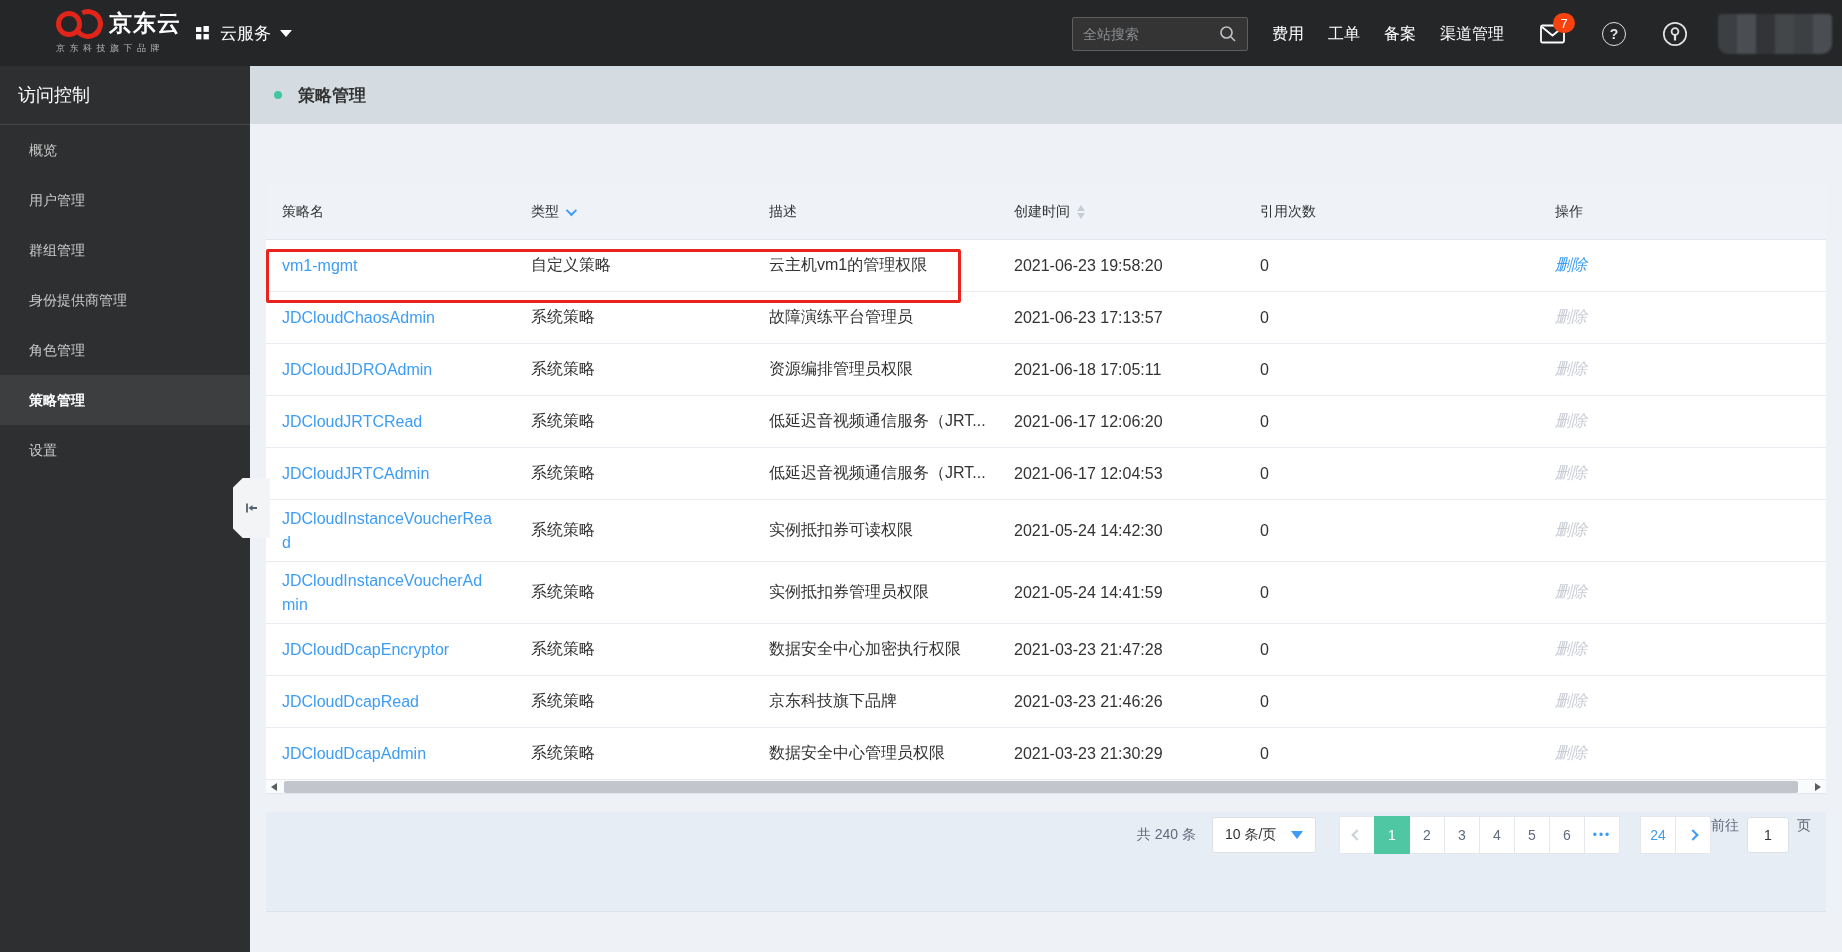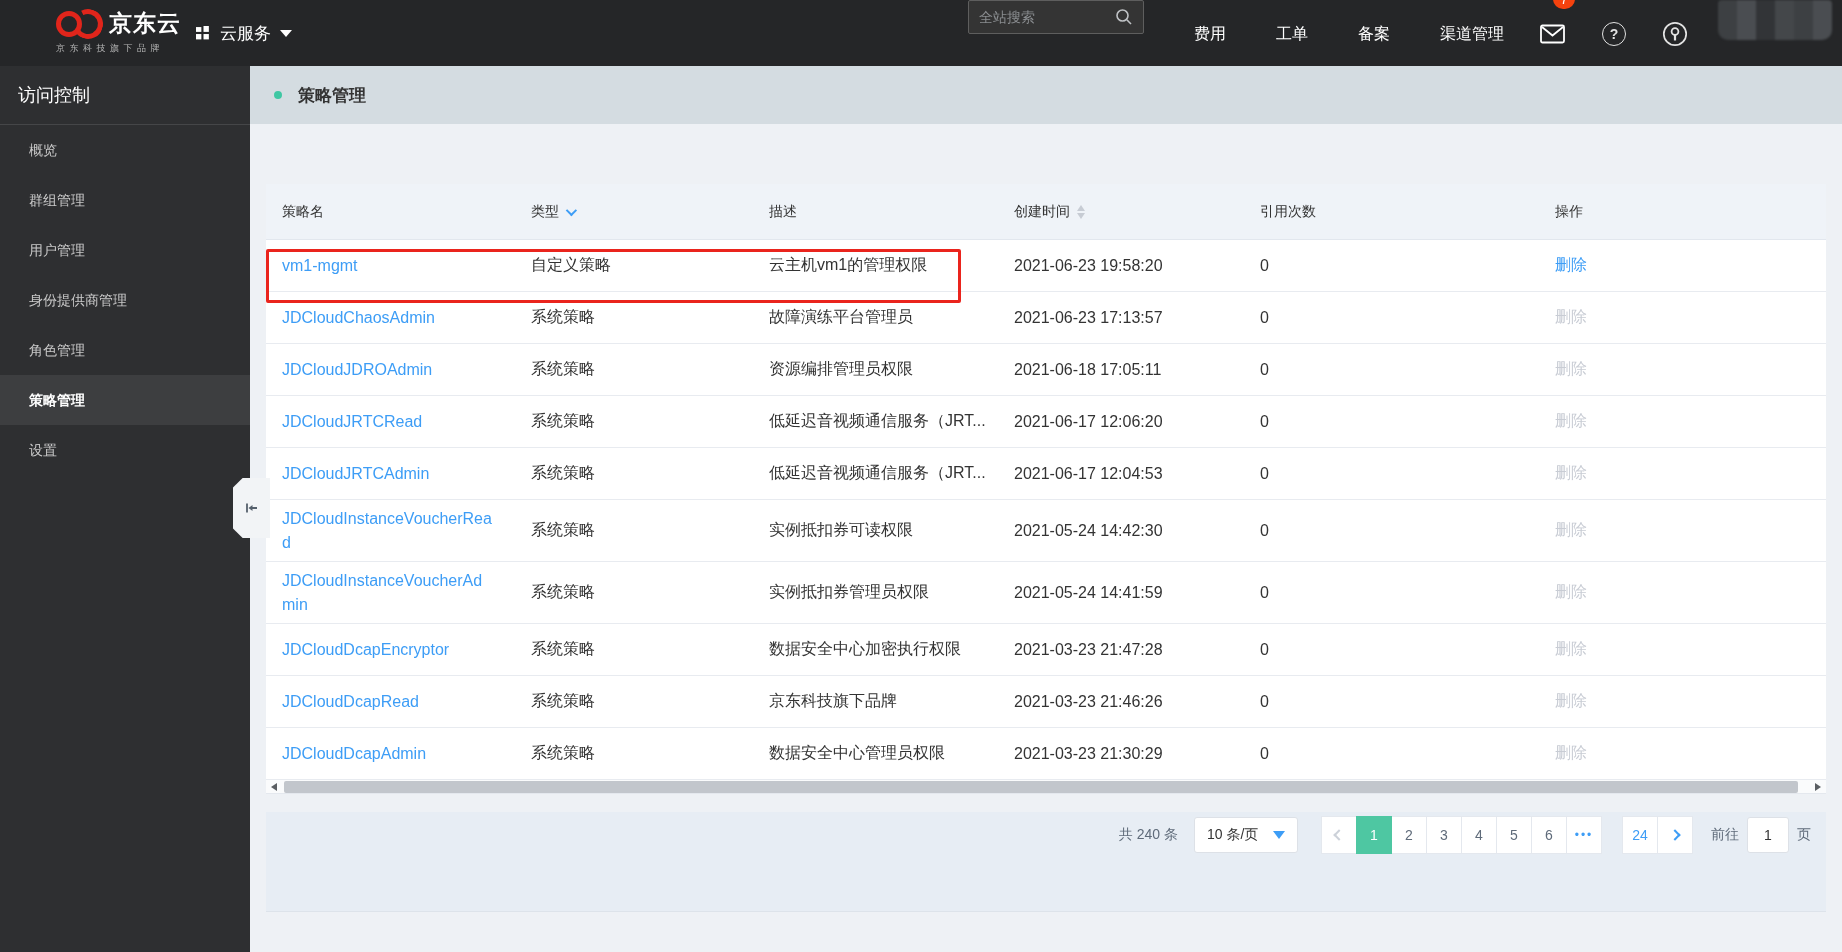--- a/index.html
+++ b/index.html
@@ -13,26 +13,26 @@
   .brand-row { display:flex; align-items:center; gap:7px; }
   .logo-rings { position:relative; width:46px; height:30px; }
   .ring { position:absolute; border:5px solid #e1251b; border-radius:50%; }
   .ring.r1 { width:26px; height:26px; left:0; top:2px; }
   .ring.r2 { width:30px; height:30px; left:17px; top:0; transform:rotate(18deg); border-left-color:transparent; }
   .brand-name { color:#fff; font-size:23px; font-weight:bold; letter-spacing:1px; }
   .brand-sub { margin-top:3px; color:#b5b5b5; font-size:9px; letter-spacing:4.5px; white-space:nowrap; }
   .switcher { position:absolute; left:196px; top:0; height:66px; display:flex; align-items:center; gap:9px; cursor:pointer; }
   .switcher-label { color:#fff; font-size:17px; }
   .caret-down-w { width:0; height:0; border-left:6px solid transparent; border-right:6px solid transparent; border-top:7px solid #fff; }
-  .topbar-right { position:absolute; right:10px; top:0; height:68px; display:flex; }
+  .topbar-right { position:absolute; right:10px; top:0; height:68px; display:flex; align-items:center; }
   .gsearch { width:176px; height:34px; background:#343434; border:1px solid #5e5e5e; border-radius:2px; display:flex; align-items:center; padding:0 10px; }
   .gsearch input { flex:1; background:transparent; border:none; outline:none; color:#cfcfcf; font-size:14px; font-family:inherit; width:120px; }
   .gsearch input::placeholder { color:#8a8d90; }
   .top-nav { display:flex; align-items:center; }
-  .top-link { color:#fff; font-size:16px; margin-left:50px; text-decoration:none; cursor:pointer; white-space:nowrap; }
+  .top-link { color:#fff; font-size:16px; margin-left:24px; text-decoration:none; cursor:pointer; white-space:nowrap; }
   .top-ic { margin-left:36px; position:relative; display:flex; align-items:center; cursor:pointer; }
   .badge { position:absolute; top:-11px; left:13px; min-width:22px; height:20px; background:#f5420e; border-radius:10px; color:#fff; font-size:13px; display:flex; align-items:center; justify-content:center; padding:0 5px; }
   .circle-ic { width:24px; height:24px; border:1.6px solid #e3e3e3; border-radius:50%; color:#e3e3e3; display:flex; align-items:center; justify-content:center; font-size:14px; font-weight:bold; }
   .blur-block { margin-left:30px; width:114px; height:40px; border-radius:4px 4px 10px 10px; filter:blur(1px);
     background-image:
       repeating-linear-gradient(90deg,#3d4043 0 19px,#4a4d51 19px 38px,#323437 38px 57px,#44474a 57px 76px),
       repeating-linear-gradient(0deg, rgba(255,255,255,0.06) 0 20px, rgba(0,0,0,0.22) 20px 40px); }
 
   
   .sidebar { position:absolute; top:66px; left:0; bottom:0; width:250px; background:#2e2f31; z-index:20; }
@@ -63,21 +63,21 @@
   .trow > div { padding-left:16px; }
   .thead { height:56px; background:#eff3f8; color:#333; font-size:14px; border-bottom:1px solid #e2e7ee; }
   .th { display:flex; align-items:center; gap:7px; }
   .chev-blue { width:8px; height:8px; border-right:2px solid #3d9df6; border-bottom:2px solid #3d9df6; transform:rotate(45deg) translateY(-2px); display:inline-block; }
   .sorters { display:flex; flex-direction:column; gap:2px; }
   .car-up { width:0; height:0; border-left:4.5px solid transparent; border-right:4.5px solid transparent; border-bottom:6px solid #c7ccd4; }
   .car-dn { width:0; height:0; border-left:4.5px solid transparent; border-right:4.5px solid transparent; border-top:6px solid #c7ccd4; }
   .row { height:52px; border-bottom:1px solid #e8ebf0; position:relative; font-size:16px; }
   .row.tall { height:62px; }
   .link { color:#3d9df6; text-decoration:none; cursor:pointer; word-break:break-all; display:inline-block; max-width:212px; line-height:1.45; }
-  .del { color:#3d9df6; cursor:pointer; }
+  .del { color:#3d9df6; cursor:pointer;font-style:italic; }
   .del.off { color:#c8ccd4; cursor:default; }
   .hl-box { position:absolute; left:0; top:9px; width:695px; height:54px; border:3px solid #ea241d; border-radius:2px; z-index:6; pointer-events:none; }
 
   
   .hscroll { position:relative; height:14px; background:#fafbfc; border-bottom:1px solid #e4e8ee; }
   .sb-arrow { position:absolute; top:0; width:16px; height:14px; display:flex; align-items:center; justify-content:center; cursor:pointer; }
   .sb-arrow.left { left:0; } .sb-arrow.right { right:0; }
   .tri-l { width:0; height:0; border-top:4.5px solid transparent; border-bottom:4.5px solid transparent; border-right:6px solid #5a5e63; }
   .tri-r { width:0; height:0; border-top:4.5px solid transparent; border-bottom:4.5px solid transparent; border-left:6px solid #5a5e63; }
   .sb-thumb { position:absolute; top:1px; left:18px; right:28px; height:12px; background:#c2c6cc; border-radius:2px; cursor:grab; }
@@ -88,21 +88,21 @@
   .pg-total { color:#5f6b7a; font-size:14px; margin-right:16px; }
   .pg-size { width:104px; height:36px; background:#fff; border:1px solid #dde1e7; border-radius:3px; display:flex; align-items:center; padding:0 12px; cursor:pointer; margin-right:24px; color:#333; }
   .pg-size .tri { margin-left:auto; width:0; height:0; border-left:6px solid transparent; border-right:6px solid transparent; border-top:8px solid #3d9df6; }
   .pager { display:flex; }
   .pg-box { min-width:36px; height:38px; background:#fff; border:1px solid #e4e8ee; margin-left:-1px; display:flex; align-items:center; justify-content:center; font-size:14px; color:#5f6b7a; cursor:pointer; padding:0 6px; }
   .pg-box.active { background:#4ec7a2; color:#fff; border-color:#4ec7a2; z-index:2; }
   .pg-box.blue { color:#3d9df6;margin-left:20px; }
   .pg-box.dots { color:#3d9df6; font-size:12px; letter-spacing:2px; }
   .chev-prev { width:8px; height:8px; border-left:2px solid #ccd1d9; border-bottom:2px solid #ccd1d9; transform:rotate(45deg); }
   .chev-next { width:8px; height:8px; border-right:2px solid #3d9df6; border-top:2px solid #3d9df6; transform:rotate(45deg); }
-  .pg-goto { display:flex; align-items:center; margin-left:18px; color:#5f6b7a; gap:8px; }
+  .pg-goto { display:flex; color:#5f6b7a; gap:8px; }
   .goto-input { width:42px; height:36px; background:#fff; border:1px solid #dde1e7; border-radius:3px; text-align:center; font-size:14px; font-family:inherit; color:#333; outline:none; }
 </style>
 </head>
 <body>
 
 <div class="screen">
 
   <header class="topbar">
     <div class="brand">
       <div class="brand-row">
@@ -157,22 +157,22 @@
           <line x1="13" y1="13.9" x2="13" y2="19.5" stroke="#e3e3e3" stroke-width="2.2"></line>
         </svg>
       </div>
       <div class="blur-block"></div>
     </div>
   </header>
 
   <aside class="sidebar">
     <div class="sidebar-title">访问控制</div>
     <div class="side-item">概览</div>
+    <div class="side-item">用户管理</div>
     <div class="side-item">群组管理</div>
-    <div class="side-item">用户管理</div>
     <div class="side-item">身份提供商管理</div>
     <div class="side-item">角色管理</div>
     <div class="side-item active">策略管理</div>
     <div class="side-item">设置</div>
   </aside>
   <div class="collapse-tab">
     <svg width="15" height="14" viewBox="0 0 15 14">
       <line x1="3" y1="2.5" x2="3" y2="11.5" stroke="#55606c" stroke-width="1.8"></line>
       <line x1="13" y1="7" x2="6" y2="7" stroke="#55606c" stroke-width="1.8"></line>
       <polygon points="8.5,4 4.5,7 8.5,10" fill="#55606c"></polygon>

